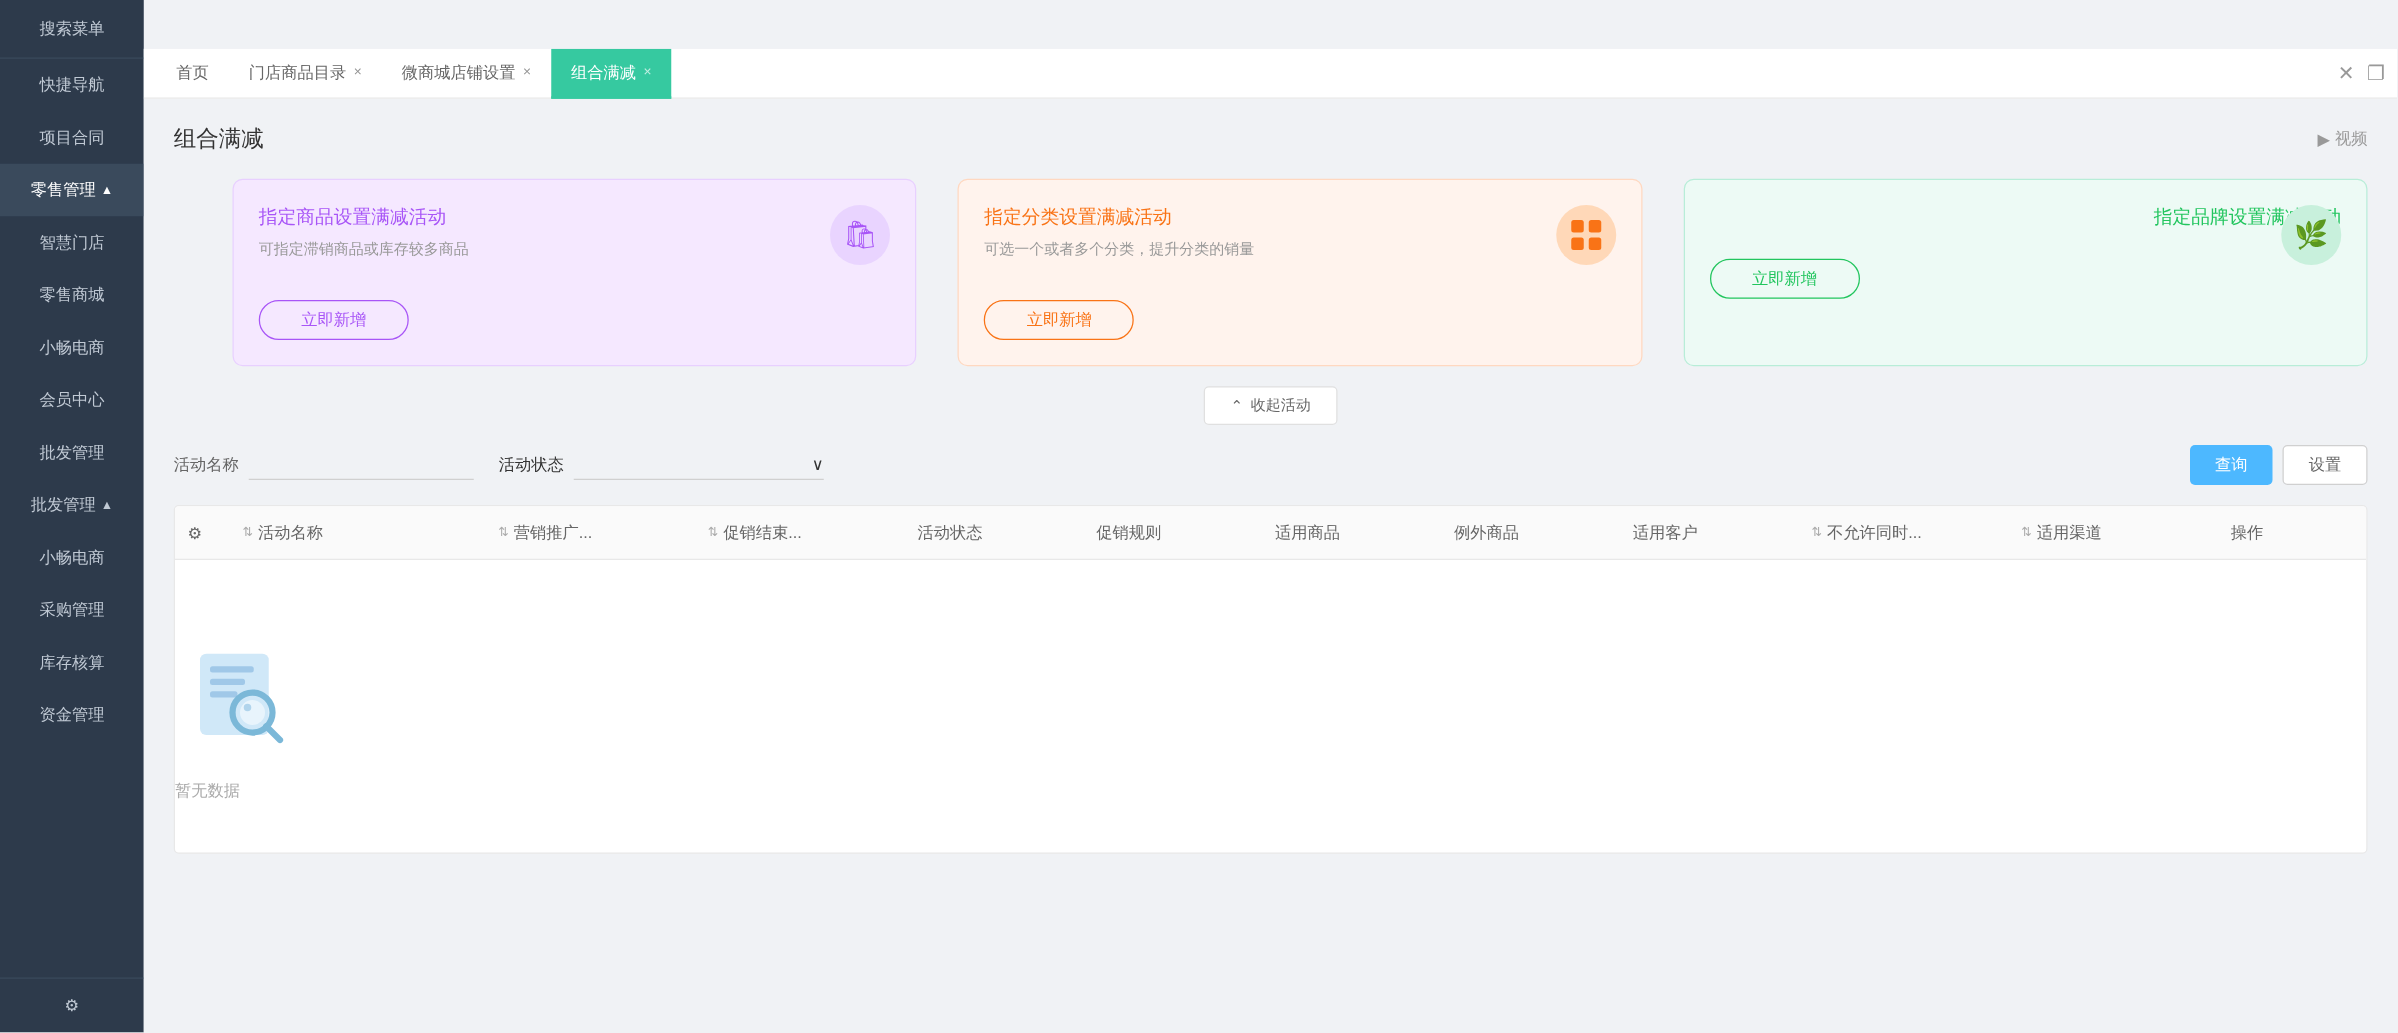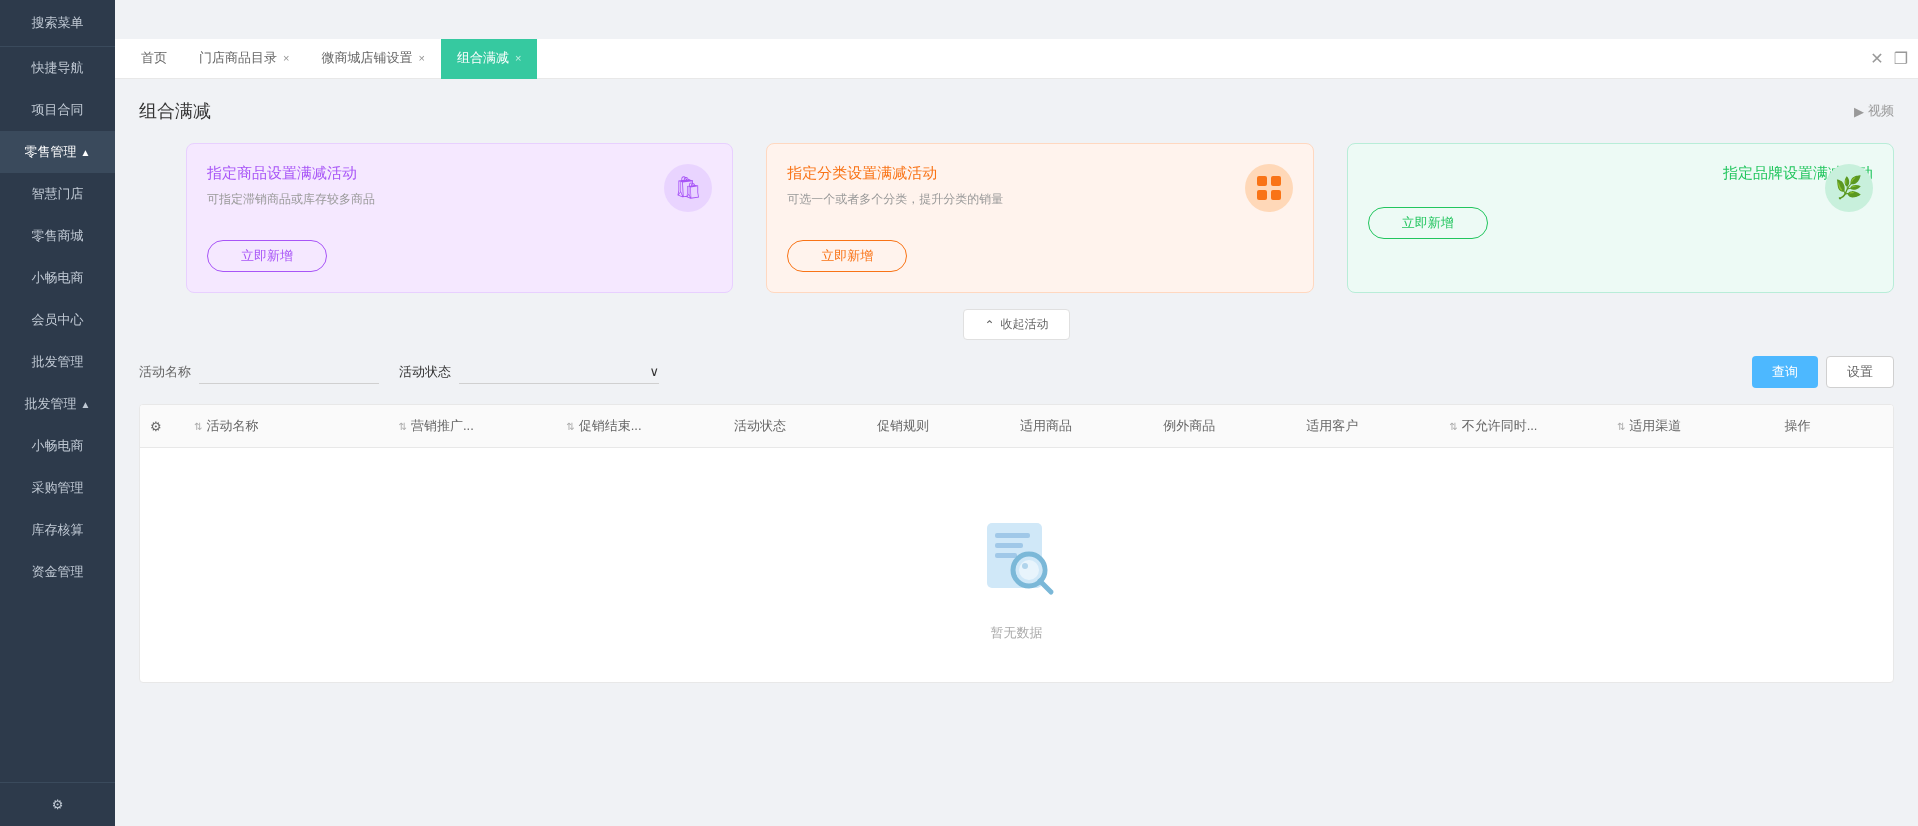--- a/index.html
+++ b/index.html
@@ -314,21 +314,20 @@
     .th-except { flex: 1; }
     .th-customer { flex: 1; }
     .th-notsame { flex: 1.2; }
     .th-channel { flex: 1.2; }
     .th-action { flex: 0.8; }
 
     
     .empty-state {
       display: flex;
       flex-direction: column;
-      align-items: center;
       justify-content: center;
       padding: 60px 0 40px;
     }
     .empty-icon {
       width: 100px;
       height: 100px;
       margin-bottom: 16px;
     }
     .empty-text {
       font-size: 13px;

